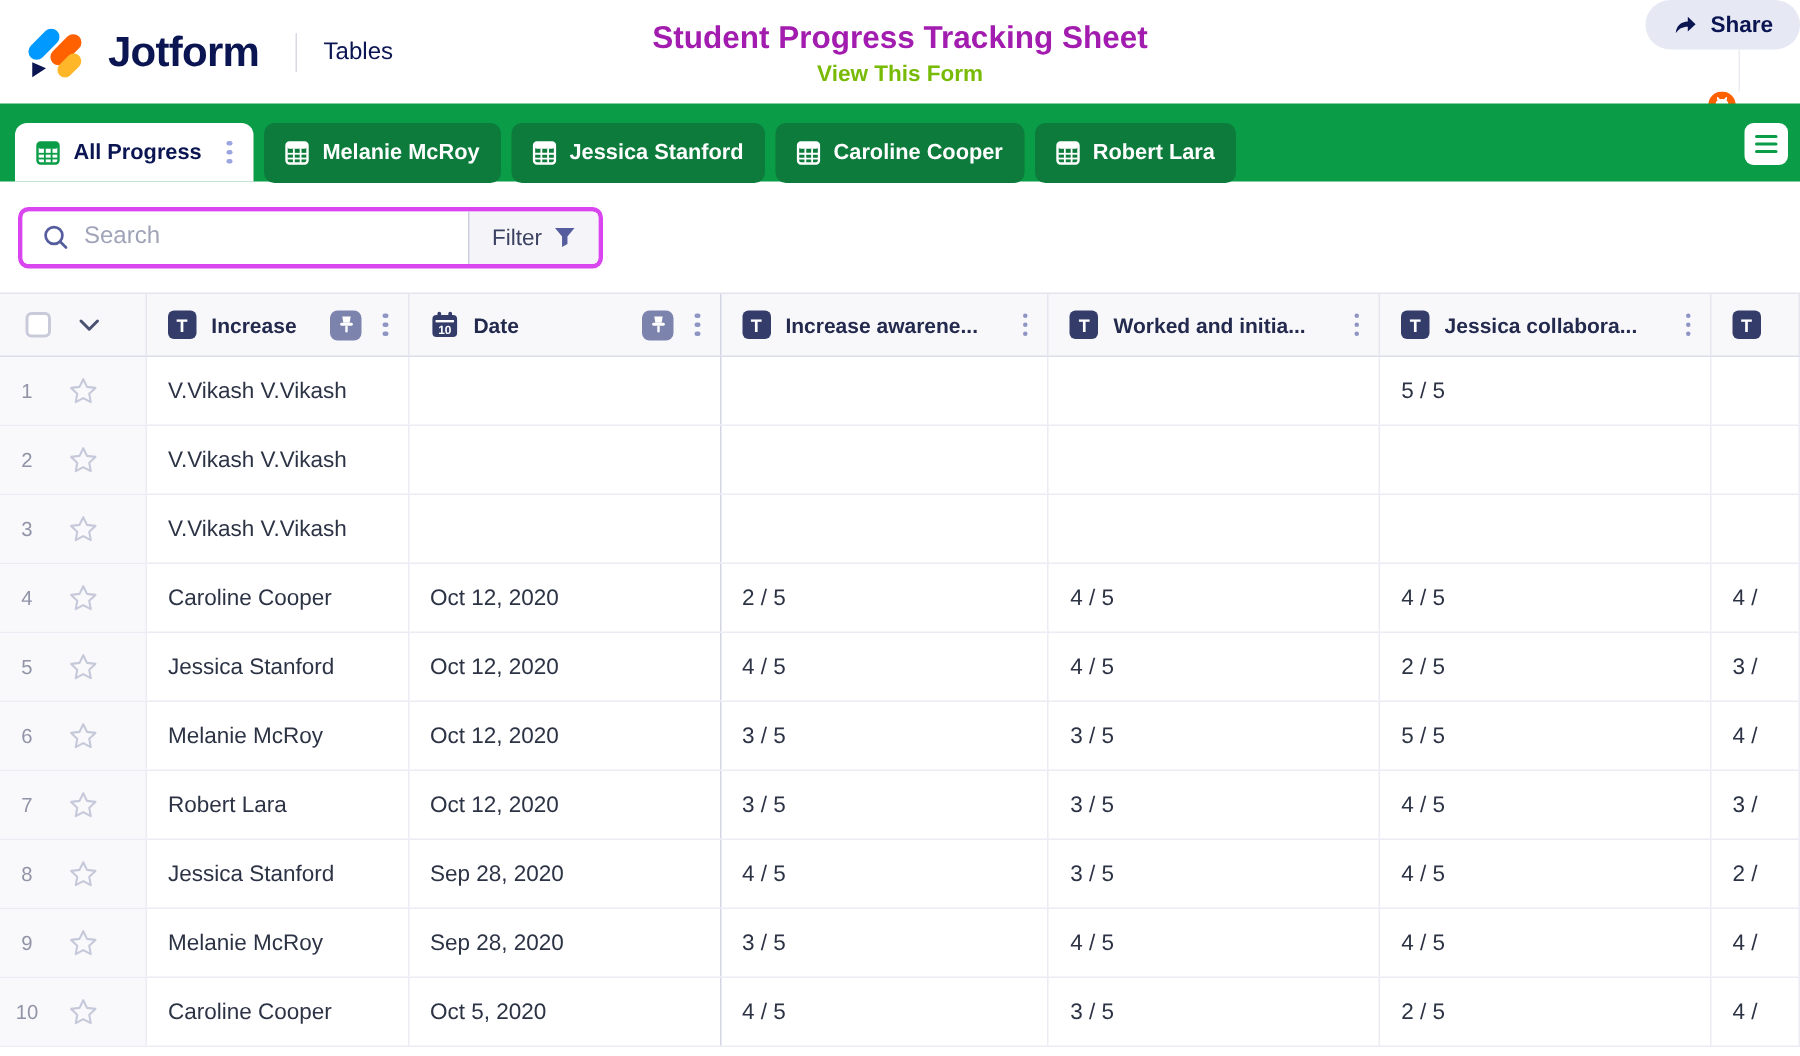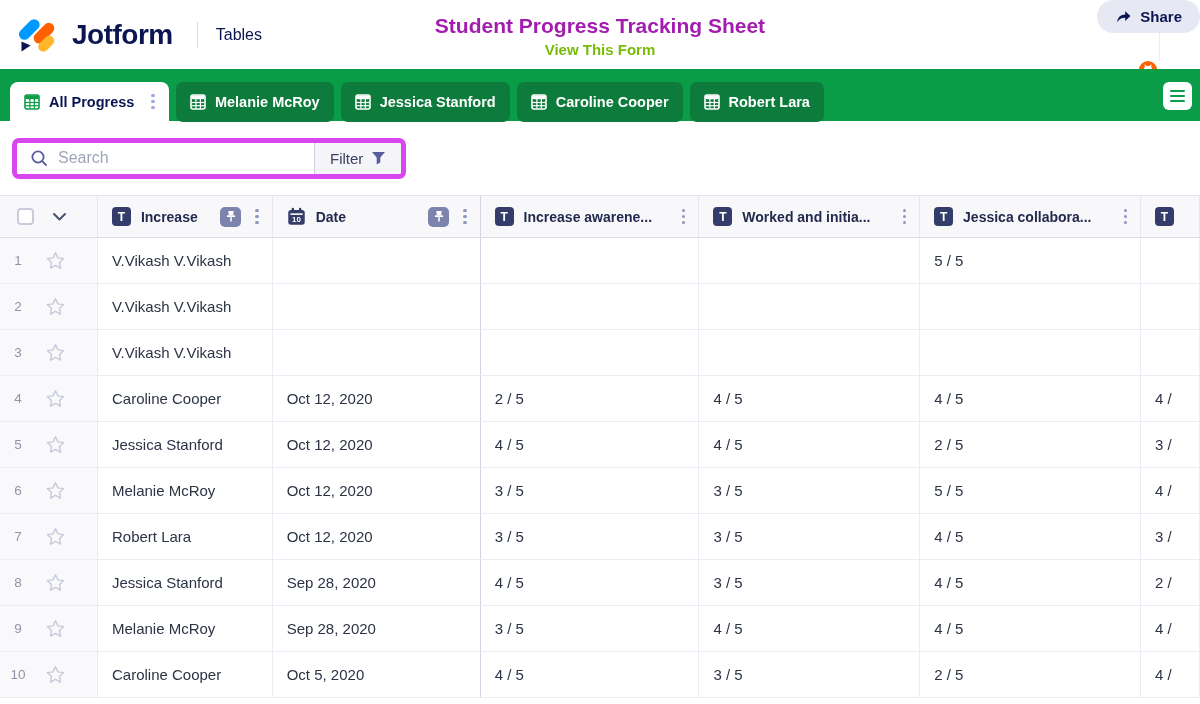--- a/index.html
+++ b/index.html
@@ -26,21 +26,21 @@
   .tab .tab-icon { display:flex; color:#fff; }
   .tab.active { background:#fff; color:#0A1551; align-self:stretch; height:auto; border-radius:8px 8px 0 0; padding-right:8px; }
   .tab.active .tab-icon { color:var(--green,#0A9C47); }
   .tab-kebab { display:flex; flex-direction:column; gap:2.5px; padding:4px 6px; margin-left:2px; cursor:pointer; }
   .tab-kebab i { width:3.5px; height:3.5px; border-radius:50%; background:#9BA6E0; }
   .sheet-menu-btn { position:absolute; right:8px; top:13px; width:29px; height:28px; background:#fff; border:none; border-radius:6px; display:flex; flex-direction:column; justify-content:center; align-items:center; gap:2.5px; cursor:pointer; }
   .sheet-menu-btn i { width:15px; height:2.6px; border-radius:1.3px; background:var(--green,#0A9C47); }
 
   
   .toolbar { height:74px; background:#fff; display:flex; align-items:center; padding-left:12px; }
-  .search-group { display:flex; height:41px; border:5px solid #d946ef; border-radius:7px; overflow:hidden; background:#fff; }
+  .search-group { display:flex; height:41px; border:3px solid #d946ef; border-radius:7px; overflow:hidden; background:#fff; }
   .search-seg { display:flex; align-items:center; width:297px; padding-left:13px; gap:10px; background:#fff; }
   .search-input { border:none; outline:none; flex:1; font-family:inherit; font-size:16px; color:#2C3345; background:transparent; }
   .search-input::placeholder { color:#A0A4B8; }
   .filter-btn { display:flex; align-items:center; gap:8px; padding:0 15px; background:#F5F5F9; border:none; border-left:1px solid #CDCFE0; font-family:inherit; font-size:15px; color:#3B4161; cursor:pointer; }
 
   
   .grid { border-top:1px solid #E4E4EF; }
   .grid-header { display:flex; height:42px; background:#F8F8FB; border-bottom:1px solid #DBDDE9; }
   .hcell { display:flex; align-items:center; border-right:1px solid #E6E6F0; padding:0 8px 0 14px; }
   .hcell .hlabel { font-size:14px; font-weight:bold; color:#232A4D; margin-left:10px; white-space:nowrap; overflow:hidden; }

